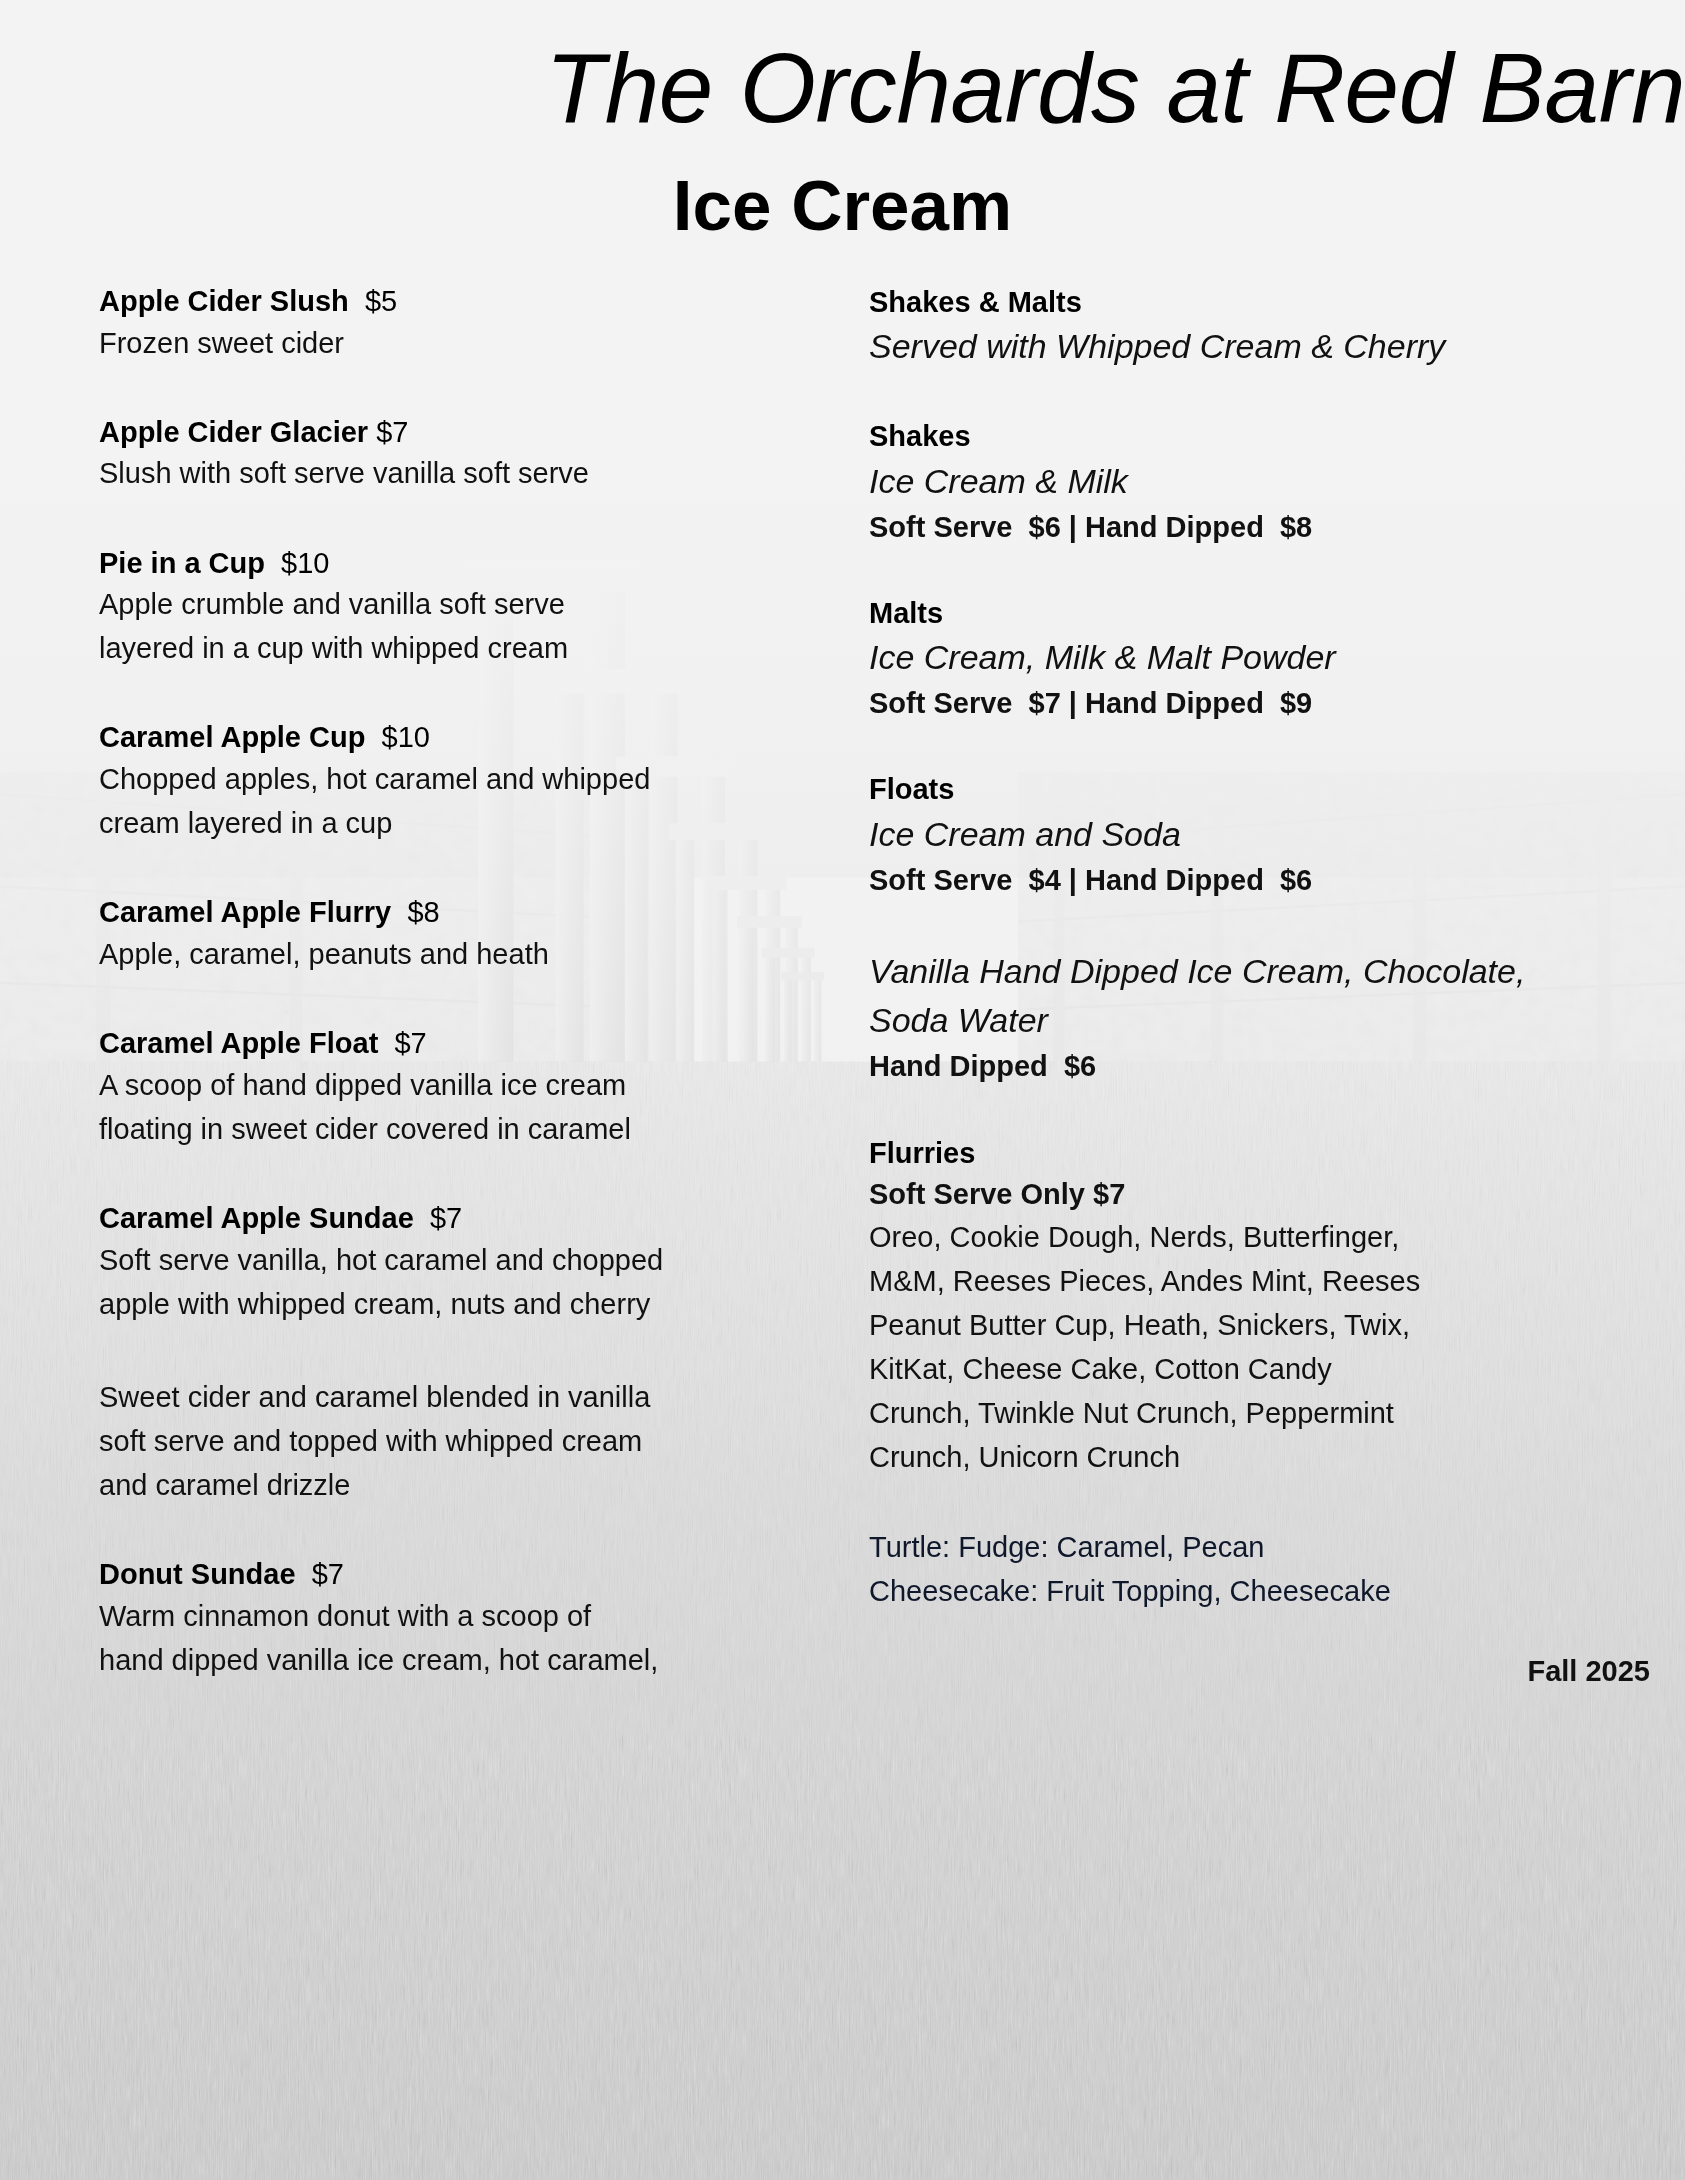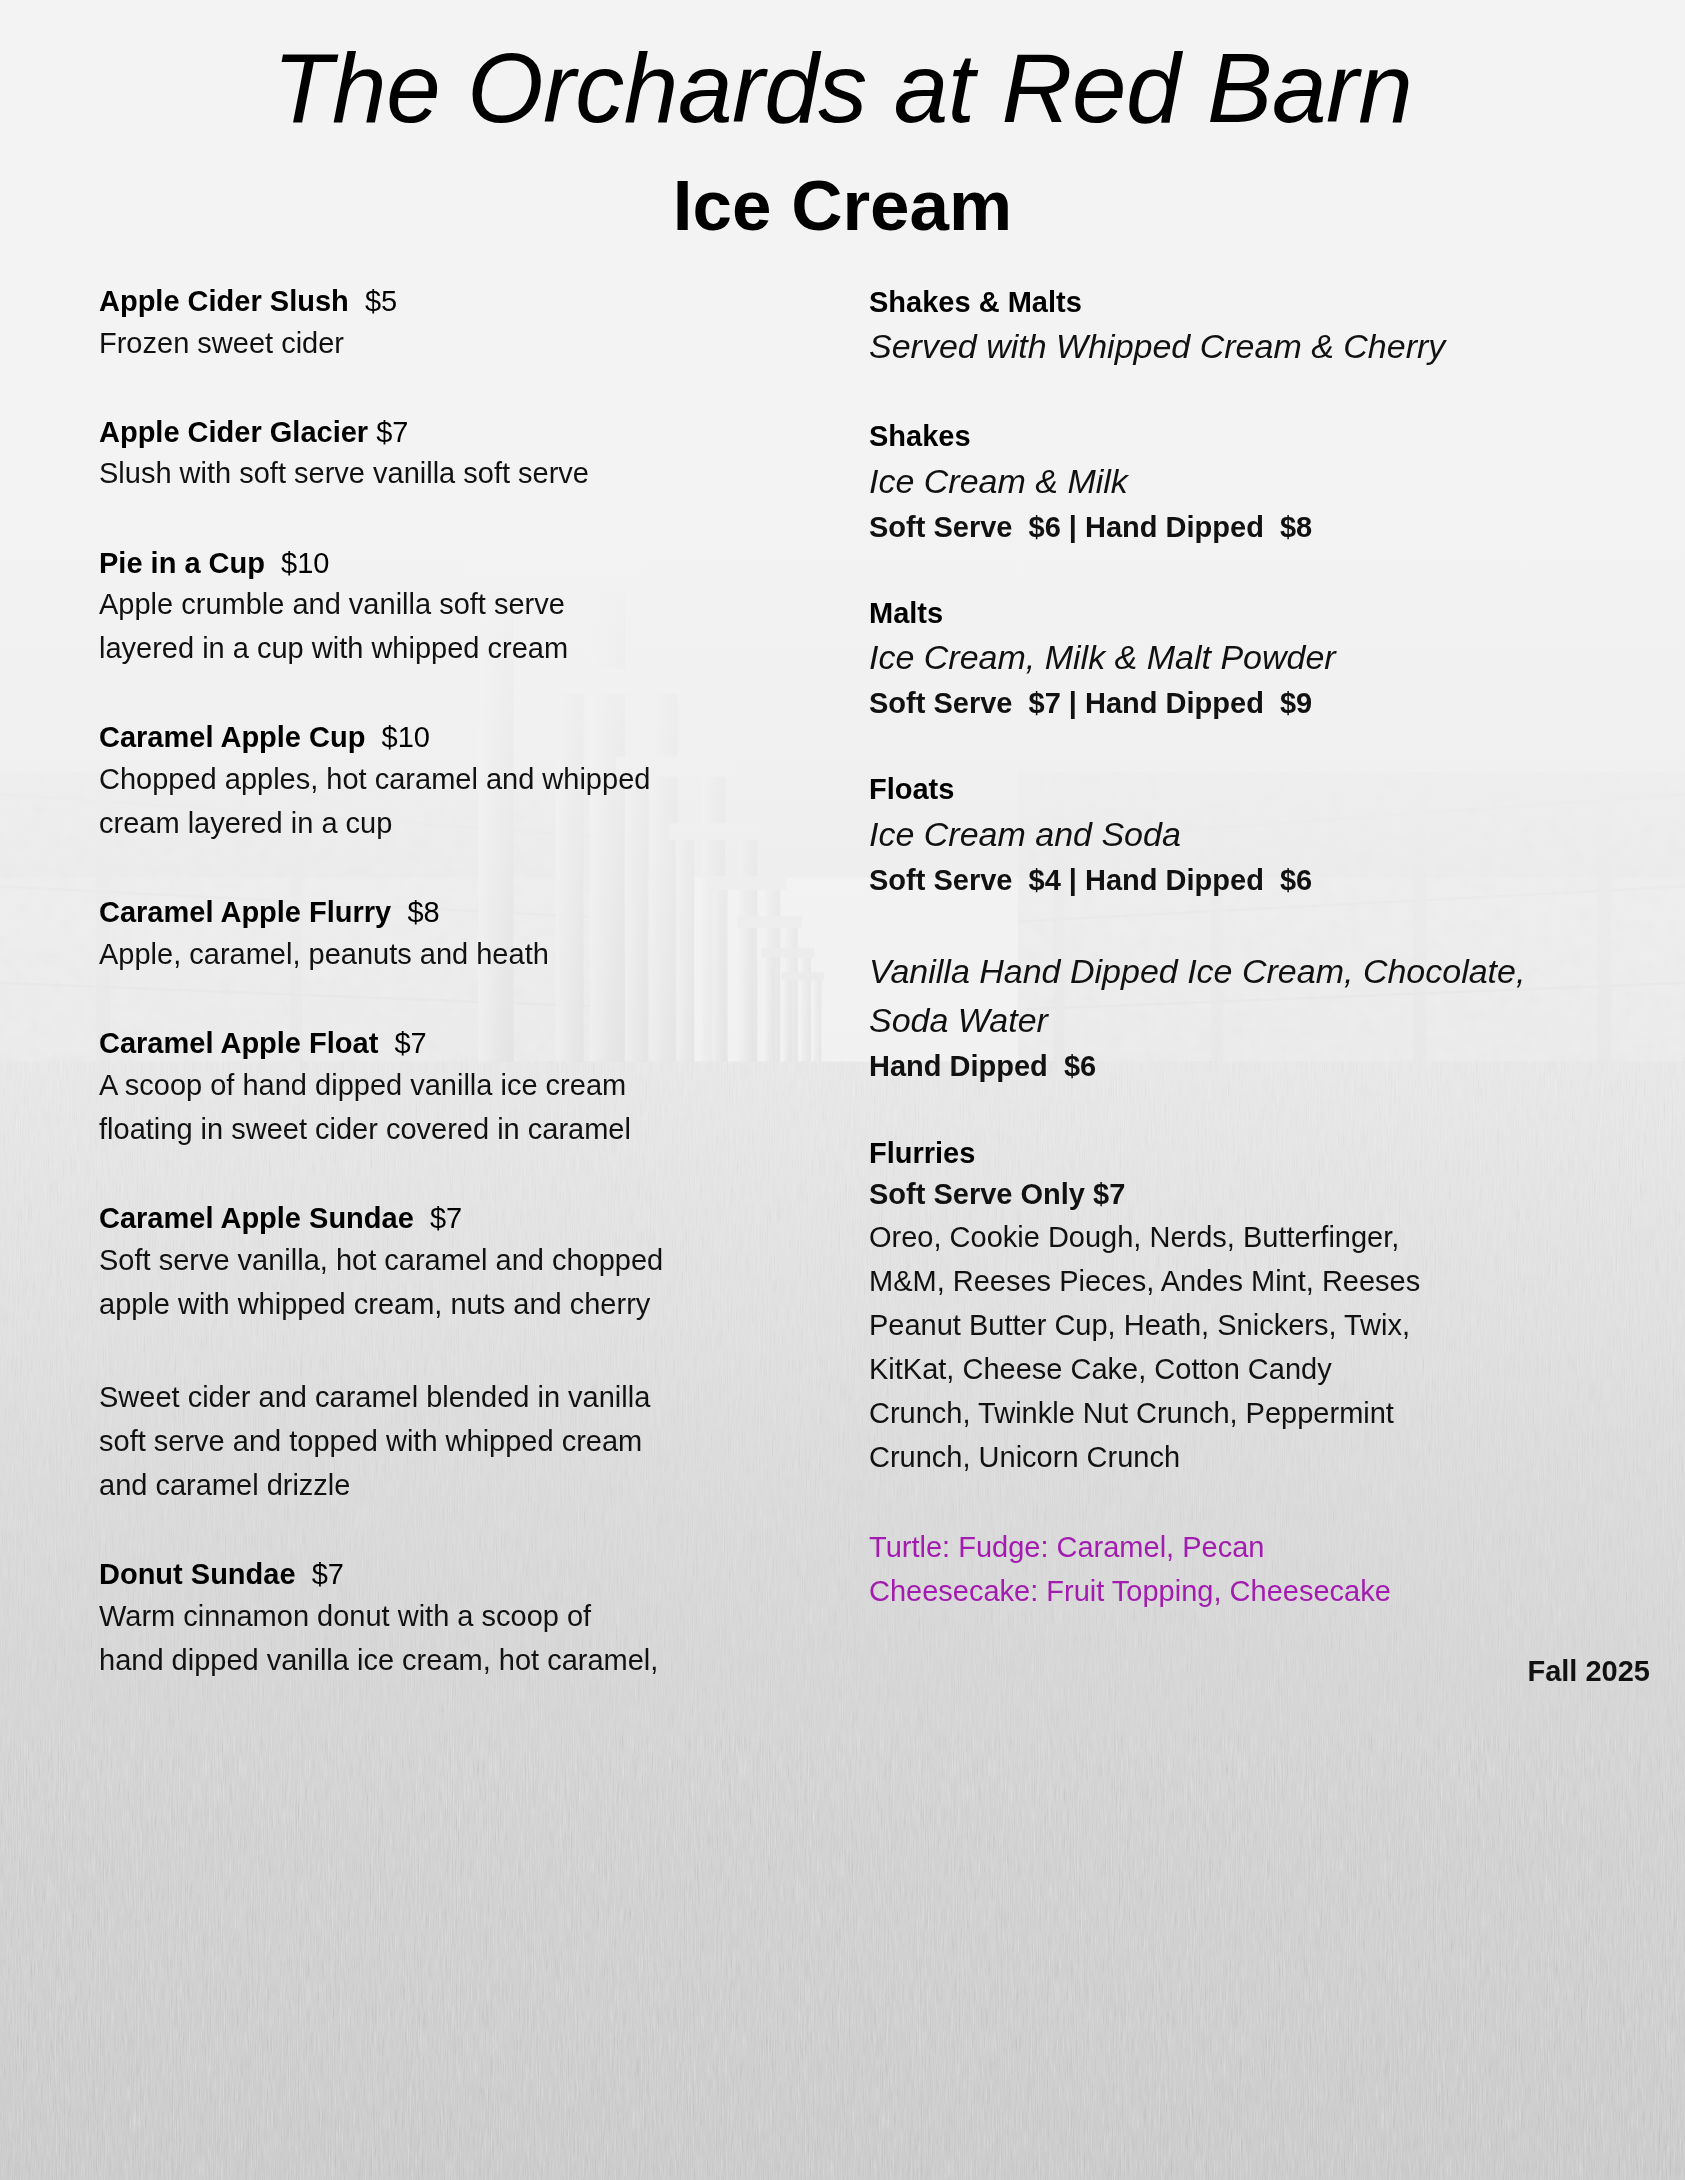--- a/index.html
+++ b/index.html
@@ -48,21 +48,21 @@
   
   #page {
     position: relative;
     z-index: 2;
     width: 1685px;
     height: 2180px;
     padding: 0;
   }
 
   .title {
-    text-align: center;
+    text-align: right;
     font-style: italic;
     font-weight: 400;
     font-size: 98px;
     line-height: 1.0;
     letter-spacing: -0.4px;
     padding-top: 39px;
     color: #000;
   }
 
   .subtitle {
@@ -127,21 +127,21 @@
     font-weight: 400;
     line-height: 1.52;
     color: #111;
   }
   .group-line div { white-space: pre; }
 
   .footer-note {
     font-size: 29px;
     font-weight: 400;
     line-height: 1.52;
-    color: #a21caf;
+    color: #0f172a;
     margin-top: 39px;
   }
   .footer-note div { white-space: pre; }
 
   .season {
     text-align: right;
     font-size: 29px;
     font-weight: 700;
     color: #111;
     margin-top: 42px;

